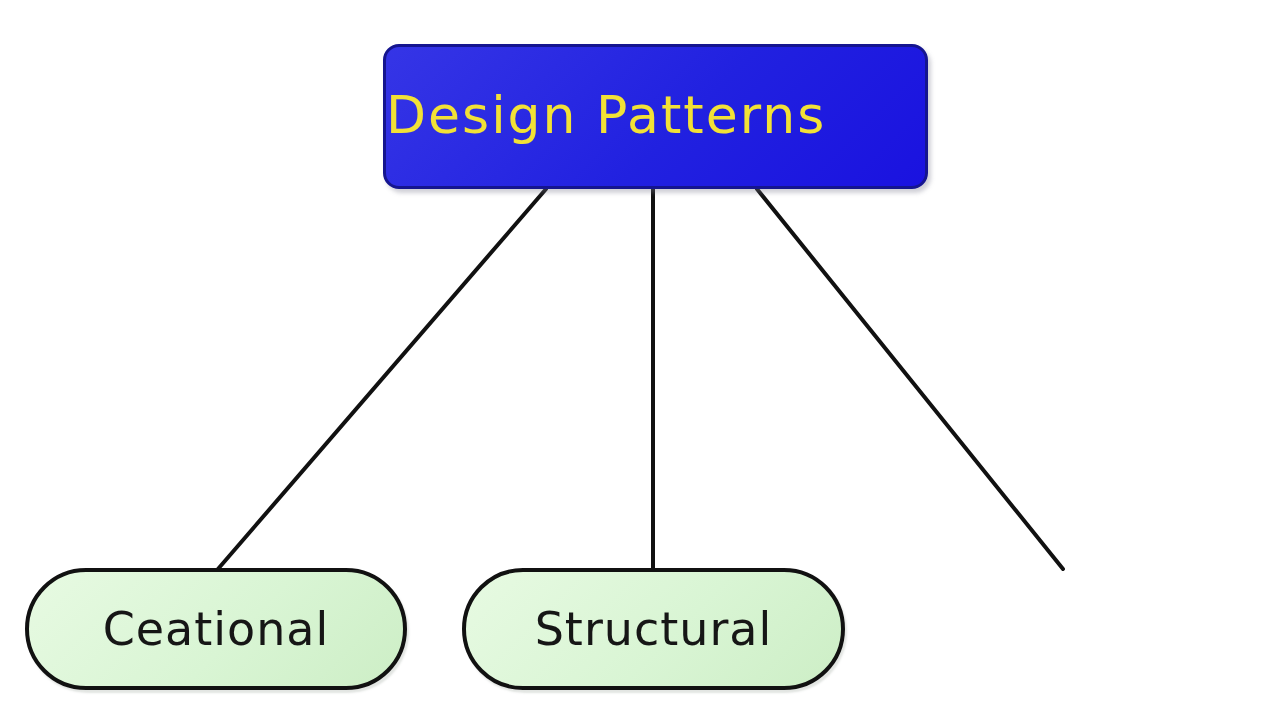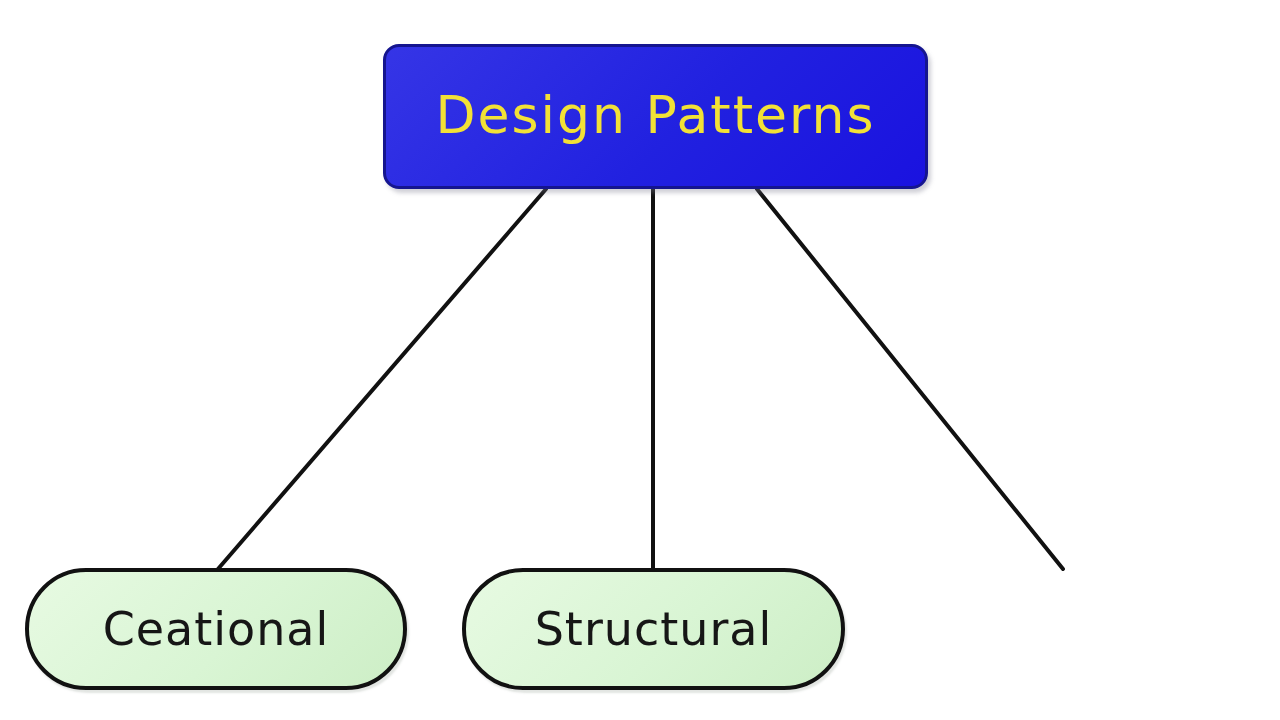--- a/index.html
+++ b/index.html
@@ -33,21 +33,21 @@
     top: 44px;
     width: 545px;
     height: 145px;
     box-sizing: border-box;
     border: 3px solid var(--root-border, #15158f);
     border-radius: 16px;
     background: linear-gradient(135deg, #3535e6 0%, var(--root-fill, #2121e0) 55%, #1a12e0 100%);
     box-shadow: 3px 4px 4px rgba(120,120,140,0.35);
     display: flex;
     align-items: center;
-    justify-content: center;
+    justify-content: flex-start;
   }
   .root-node .label {
     color: var(--root-text, #f2e136);
     font-size: 52px;
     letter-spacing: 2px;
     white-space: nowrap;
     transform: translateY(-2px);
   }
   .child-node {
     position: absolute;

